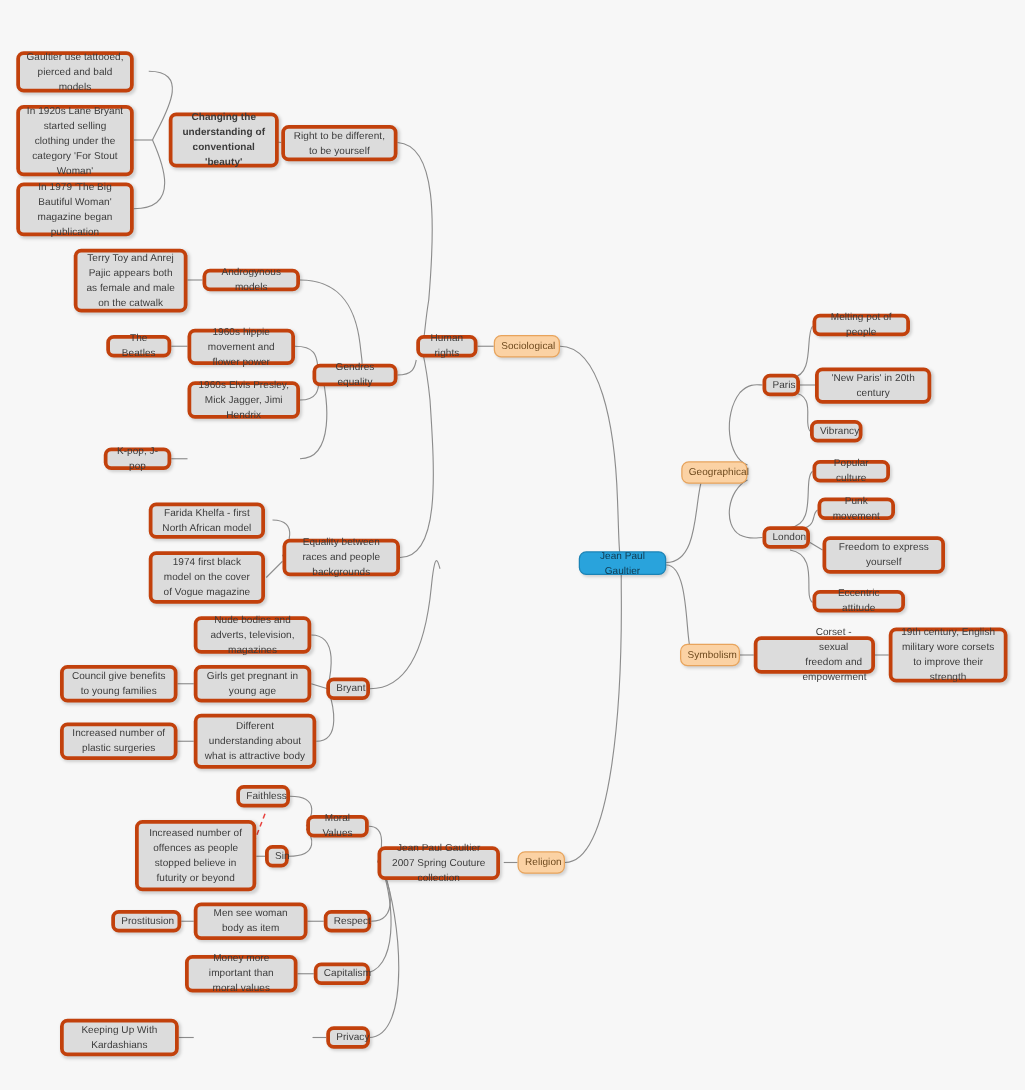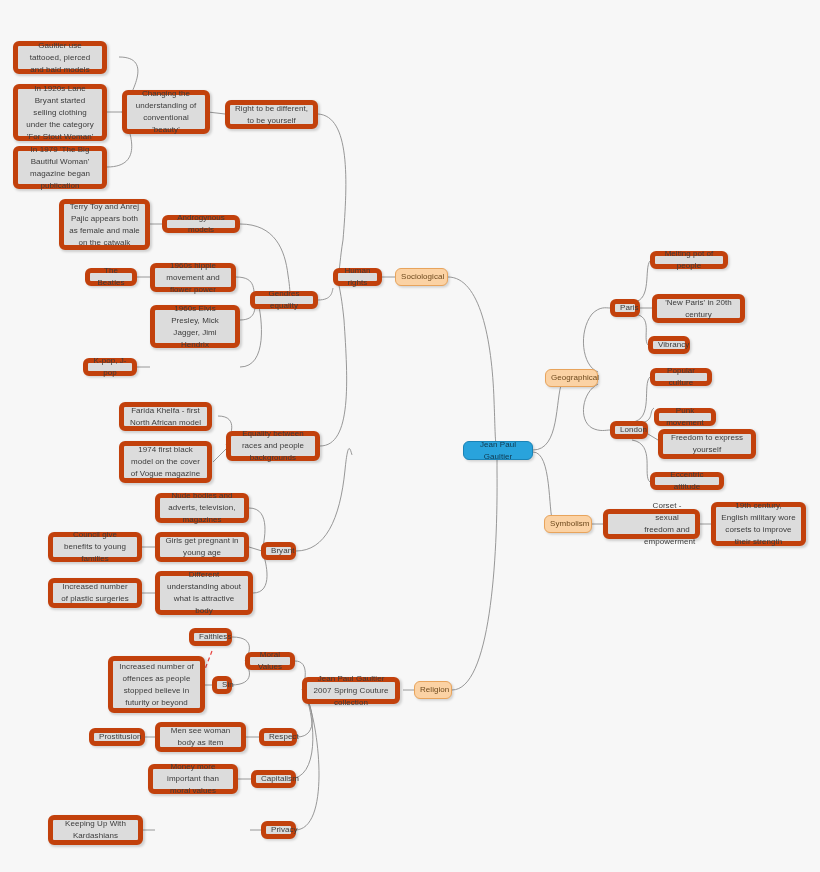--- a/index.html
+++ b/index.html
@@ -34,21 +34,21 @@
     border-radius: 6px;
     font-size: 8px;
     line-height: 12px;
     letter-spacing: 0.05px;
     padding: 3px 5px;
     box-shadow: 1.5px 1.5px 2.5px rgba(0,0,0,0.16);
     z-index: 2;
   }
   .node.grey {
     background: #dcdcdc;
-    border: 5px solid #c2410c;
+    border: 3px solid #c2410c;
     color: #3b3b3b;
   }
   .node.orange {
     background: #fbd2a4;
     border: 1px solid #e8a45c;
     color: #6e4a1e;
   }
   .node.blue {
     background: #29a3dc;
     border: 1px solid #1a83b6;
@@ -152,41 +152,41 @@
 
   <div class="node grey" style="left:13px; top:41px; width:94px; height:33px;">
     <span>Gaultier  use tattooed, pierced and bald models</span>
   </div>
   <div class="node grey" style="left:13px; top:84px; width:94px; height:57px;">
     <span>In 1920s Lane Bryant started selling clothing under the category 'For Stout Woman'</span>
   </div>
   <div class="node grey" style="left:13px; top:146px; width:94px; height:43px;">
     <span>In 1979 'The Big Bautiful Woman' magazine began publication</span>
   </div>
-  <div class="node grey" style="left:122px; top:90px; width:88px; height:44px;">
+  <div class="node grey" style="left:135px; top:90px; width:88px; height:44px;font-weight:bold;">
     <span>Changing the understanding of conventional 'beauty'</span>
   </div>
   <div class="node grey" style="left:225px; top:100px; width:93px; height:29px;">
     <span>Right to be different, to be yourself</span>
   </div>
 
   <div class="node grey" style="left:59px; top:199px; width:91px; height:51px;">
     <span>Terry Toy and  Anrej Pajic appears both as female and male on the catwalk</span>
   </div>
   <div class="node grey" style="left:162px; top:215px; width:78px; height:18px;">
     <span>Androgynous models</span>
   </div>
 
   <div class="node grey" style="left:85px; top:268px; width:52px; height:18px;">
     <span>The Beatles</span>
   </div>
   <div class="node grey" style="left:150px; top:263px; width:86px; height:29px;">
     <span>1960s hippie movement and flower power</span>
   </div>
-  <div class="node grey" style="left:150px; top:305px; width:90px; height:43px;">
+  <div class="node grey" style="left:150px; top:305px; width:90px; height:30px;">
     <span>1960s Elvis Presley, Mick Jagger, Jimi Hendrix</span>
   </div>
   <div class="node grey" style="left:83px; top:358px; width:54px; height:18px;">
     <span>K-pop, J-pop</span>
   </div>
   <div class="node grey" style="left:250px; top:291px; width:68px; height:18px;">
     <span>Gendres equality</span>
   </div>
 
   <div class="node grey" style="left:119px; top:402px; width:93px; height:29px;">
@@ -288,21 +288,21 @@
   <div class="node grey" style="left:648px; top:336px; width:42px; height:18px;">
     <span>Vibrancy</span>
   </div>
 
   <div class="node grey" style="left:610px; top:421px; width:38px; height:18px;">
     <span>London</span>
   </div>
   <div class="node grey" style="left:650px; top:368px; width:62px; height:18px;">
     <span>Popular culture</span>
   </div>
-  <div class="node grey" style="left:654px; top:408px; width:62px; height:18px;">
+  <div class="node grey" style="left:654px; top:398px; width:62px; height:18px;">
     <span>Punk movement</span>
   </div>
   <div class="node grey" style="left:658px; top:429px; width:98px; height:30px;">
     <span>Freedom to express yourself</span>
   </div>
   <div class="node grey" style="left:650px; top:472px; width:74px; height:18px;">
     <span>Eccentric attitude</span>
   </div>
 
   <div class="node orange" style="left:544px; top:515px; width:48px; height:18px;">

